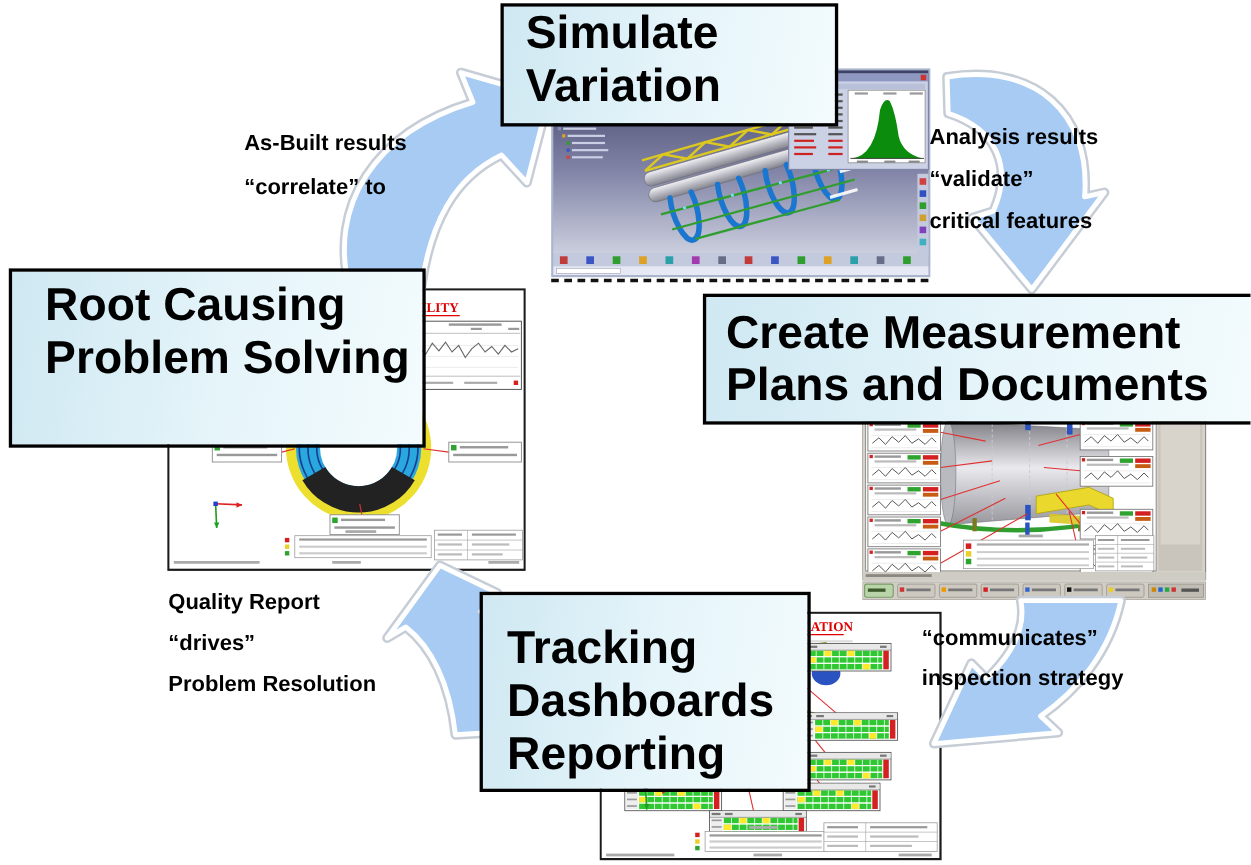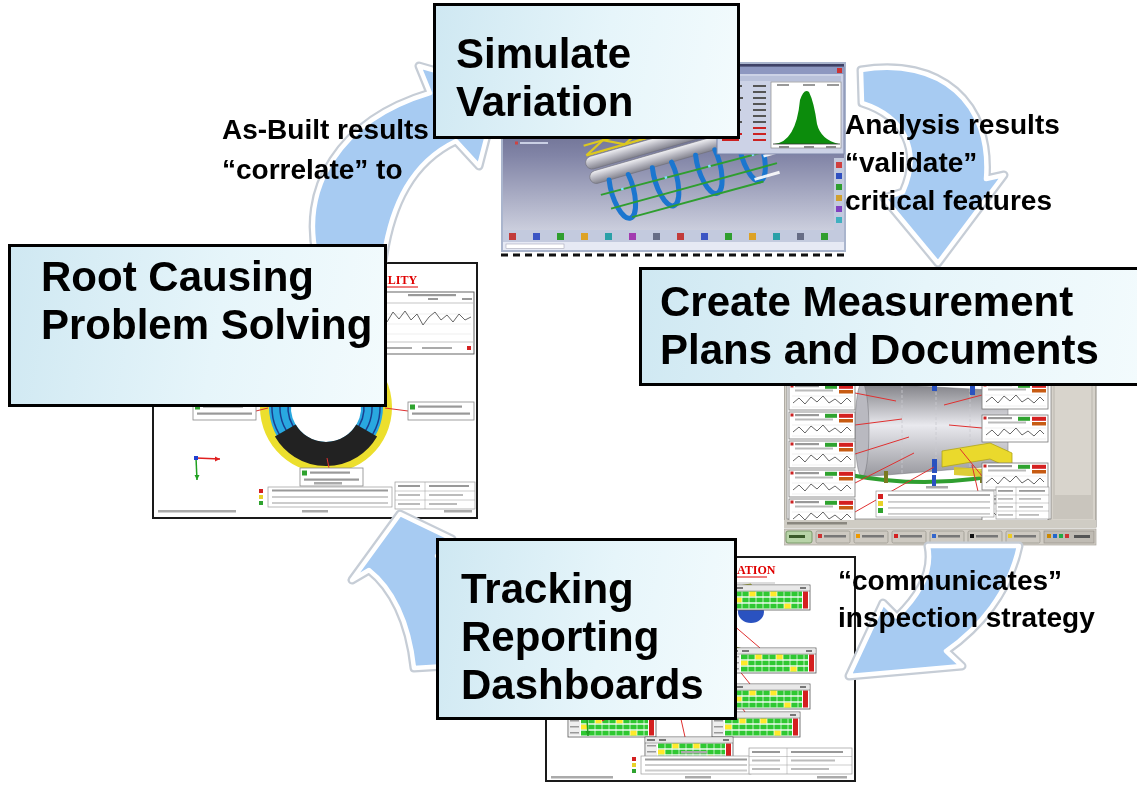--- a/index.html
+++ b/index.html
@@ -3,21 +3,21 @@
 <meta charset="utf-8">
 <style>
   html,body{margin:0;padding:0;background:#fff;}
   #stage{position:relative;width:1137px;height:786px;background:#fff;overflow:hidden;
          font-family:"Liberation Sans",sans-serif;}
   .shot{position:absolute;}
   .box{position:absolute;border:3px solid #000;color:#000;font-weight:bold;
        font-size:42px;line-height:1.14;z-index:3;
        background:linear-gradient(100deg,#cfe8f2 0%,#e6f5fa 55%,#f3fbfd 100%);}
   .box .bl{white-space:nowrap;}
-  .lbl{position:absolute;color:#000;font-weight:bold;font-size:28px;line-height:39px;
+  .lbl{position:absolute;color:#000;font-weight:bold;font-size:20px;line-height:39px;
        z-index:5;white-space:nowrap;}
   .arrows{position:absolute;left:0;top:0;z-index:2;pointer-events:none;}
   .shotwrap{z-index:1;}
   .doctitle{font-family:"Liberation Serif",serif;font-weight:bold;font-size:12px;fill:#e00000;}
 </style>
 </head>
 <body>
 
 <div id="stage">
 
@@ -481,51 +481,56 @@
       <path d="M 318 263 C 298 188 340 120 430 93 L 419 66 L 499 89 L 479 166 L 456 141 C 412 162 391 204 383 261 Z" fill="#a7cbf2" stroke="#ffffff" stroke-width="4.5"></path>
       <path d="M 861 70 C 940 57 992 102 986 179 L 1004 175 L 938 263 L 884 198 L 903 192 C 921 152 906 117 862 103 Z" fill="none" stroke="#c6cdd6" stroke-width="9"></path>
       <path d="M 861 70 C 940 57 992 102 986 179 L 1004 175 L 938 263 L 884 198 L 903 192 C 921 152 906 117 862 103 Z" fill="#a7cbf2" stroke="#ffffff" stroke-width="4.5"></path>
       <path d="M 928 546 L 1019 546 C 1009 593 979 628 946 651 L 962 666 L 849 676 L 883 603 L 897 617 C 921 594 933 571 928 546 Z" fill="none" stroke="#c6cdd6" stroke-width="9"></path>
       <path d="M 928 546 L 1019 546 C 1009 593 979 628 946 651 L 962 666 L 849 676 L 883 603 L 897 617 C 921 594 933 571 928 546 Z" fill="#a7cbf2" stroke="#ffffff" stroke-width="4.5"></path>
       <path d="M 400 514 L 452 539 L 437 556 C 470 589 481 624 479 664 L 414 668 C 409 621 392 588 369 570 L 352 580 Z" fill="none" stroke="#c6cdd6" stroke-width="9"></path>
       <path d="M 400 514 L 452 539 L 437 556 C 470 589 481 624 479 664 L 414 668 C 409 621 392 588 369 570 L 352 580 Z" fill="#a7cbf2" stroke="#ffffff" stroke-width="4.5"></path>
     </g>
   </svg>
 
-  <div class="box" style="left:433px;top:3px;width:281px;height:106px;padding:24px 0 0 20px">
+  <div class="box" style="left:455px;top:3px;width:281px;height:106px;padding:0 0 0 20px">
     <div class="bl">Simulate</div>
     <div class="bl">Variation</div>
   </div>
 
   <div class="box" style="left:639px;top:267px;width:483px;height:105px;padding:8px 0 0 18px">
     <div class="bl">Create Measurement</div>
     <div class="bl">Plans and Documents</div>
   </div>
 
   <div class="box" style="left:8px;top:244px;width:343px;height:151px;padding:6px 0 0 30px">
     <div class="bl">Root Causing</div>
     <div class="bl">Problem Solving</div>
   </div>
 
   <div class="box" style="left:436px;top:538px;width:273px;height:152px;padding:24px 0 0 22px">
     <div class="bl">Tracking</div>
+    <div class="bl">Dashboards</div>
     <div class="bl">Reporting</div>
-    <div class="bl">Dashboards</div>
   </div>
 
   <div class="lbl" style="left:222px;top:110px;line-height:40px">
     <div>As-Built results</div>
     <div>“correlate” to</div>
   </div>
 
   <div class="lbl" style="left:845px;top:106px;line-height:38px">
     <div>Analysis results</div>
     <div>“validate”</div>
     <div>critical features</div>
   </div>
 
   <div class="lbl" style="left:838px;top:562px;line-height:37px">
     <div>“communicates”</div>
     <div>inspection strategy</div>
   </div>
 
+  <div class="lbl" style="left:153px;top:530px;line-height:37px">
+    <div>Quality Report</div>
+    <div>“drives”</div>
+    <div>Problem Resolution</div>
+  </div>
 
 </div>
 
 </body></html>

